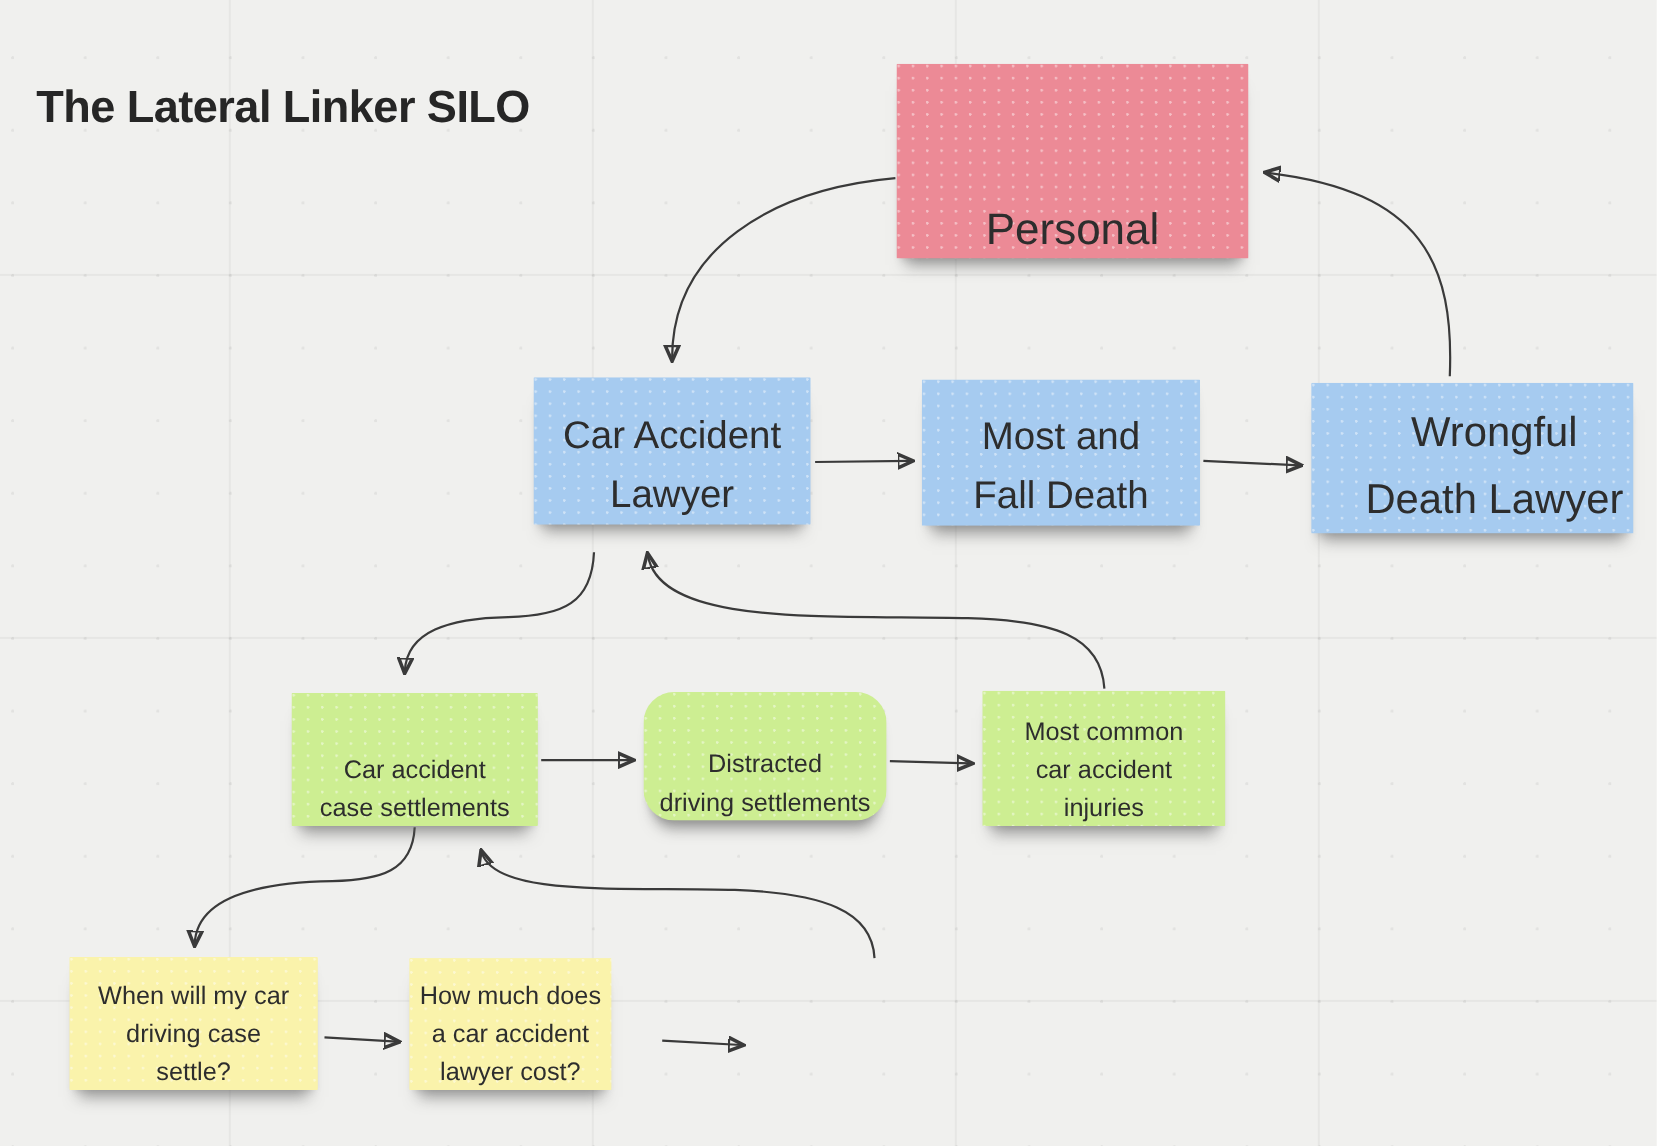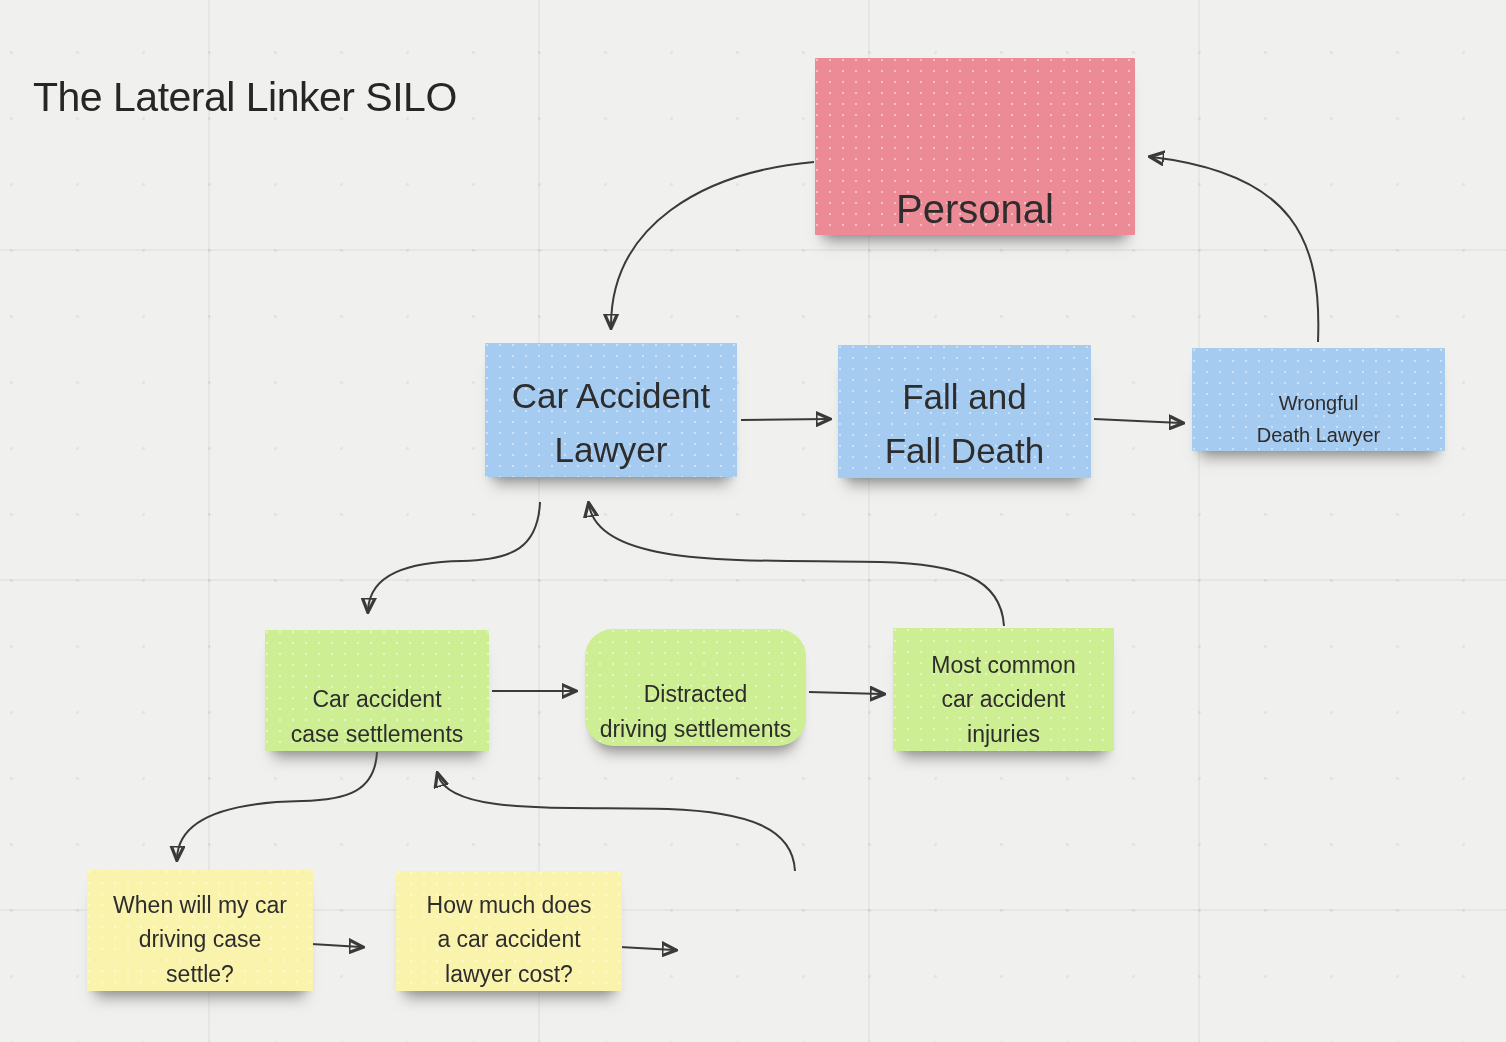--- a/index.html
+++ b/index.html
@@ -12,45 +12,45 @@
     background-color:#f0f0ee;
     background-image:
       linear-gradient(to right, rgba(0,0,0,0.045) 0 2px, transparent 2px),
       linear-gradient(to bottom, rgba(0,0,0,0.045) 0 2px, transparent 2px),
       radial-gradient(circle at 1.5px 1.5px, rgba(0,0,0,0.06) 1.2px, transparent 1.6px);
     background-size:330px 1042px, 1506px 330px, 66px 66px;
     background-position:208px 0, 0 249px, 10px 51px;
   }
   .board-title{
     position:absolute;left:33px;top:74px;margin:0;
-    font-size:41px;font-weight:400;color:#262626;letter-spacing:-0.5px;
+    font-size:41px;font-weight:700;color:#262626;letter-spacing:-0.5px;
   }
   .note{
     position:absolute;display:flex;align-items:flex-end;justify-content:center;
     text-align:center;color:#2d2d2d;border-radius:1px;
     box-shadow:0 16px 13px -9px rgba(90,90,90,0.55), 0 5px 6px -4px rgba(120,120,120,0.25);
     background-image:radial-gradient(circle at 2px 2px, rgba(255,255,255,0.45) 1px, transparent 1.4px);
     background-size:13px 11px;
   }
   .note-label{display:block;}
   .note-label span{display:block;}
   .note--pink  {background-color:#ec8a96;}
   .note--blue  {background-color:#a6cbf0;}
   .note--green {background-color:#cdee92;}
-  .note--yellow{background-color:#faf3ab;margin-left:24px;}
+  .note--yellow{background-color:#faf3ab;}
 
   .note--pil {left:815px;top:58px;width:320px;height:177px;font-size:40px;line-height:1.3;}
   .note--cal {left:485px;top:343px;width:252px;height:134px;font-size:35px;line-height:1.55;}
   .note--sfl {left:838px;top:345px;width:253px;height:133px;font-size:35px;line-height:1.55;}
-  .note--wdl {left:1192px;top:348px;width:253px;height:103px;font-size:20px;line-height:1.6;}
+  .note--wdl {left:1192px;top:348px;width:253px;height:137px;font-size:38px;line-height:1.6;padding-left:40px;}
   .note--set {left:265px;top:630px;width:224px;height:121px;font-size:23px;line-height:1.5;}
   .note--dds {left:585px;top:629px;width:221px;height:117px;font-size:23px;line-height:1.5;border-radius:28px;}
   .note--inj {left:893px;top:628px;width:221px;height:123px;font-size:23px;line-height:1.5;}
   .note--whn {left:63px; top:870px;width:226px;height:121px;font-size:23px;line-height:1.5;}
-  .note--cst {left:372px;top:871px;width:226px;height:120px;font-size:23px;line-height:1.5;}
+  .note--cst {left:372px;top:871px;width:184px;height:120px;font-size:23px;line-height:1.5;}
   .note--wrt {left:685px;top:873px;width:221px;height:120px;font-size:23px;line-height:1.5;}
 
   .arrows{position:absolute;left:0;top:0;width:1506px;height:1042px;pointer-events:none;}
   .arrows path{fill:none;stroke:#3a3a3a;stroke-width:2;}
 </style>
 </head>
 <body>
 
 <div class="board">
 
@@ -84,21 +84,21 @@
 
   <div class="note note--blue note--cal">
     <span class="note-label">
       <span>Car Accident</span>
       <span>Lawyer</span>
     </span>
   </div>
 
   <div class="note note--blue note--sfl">
     <span class="note-label">
-      <span>Fall and</span>
+      <span>Most and</span>
       <span>Fall Death</span>
     </span>
   </div>
 
   <div class="note note--blue note--wdl">
     <span class="note-label">
       <span>Wrongful</span>
       <span>Death Lawyer</span>
     </span>
   </div>

